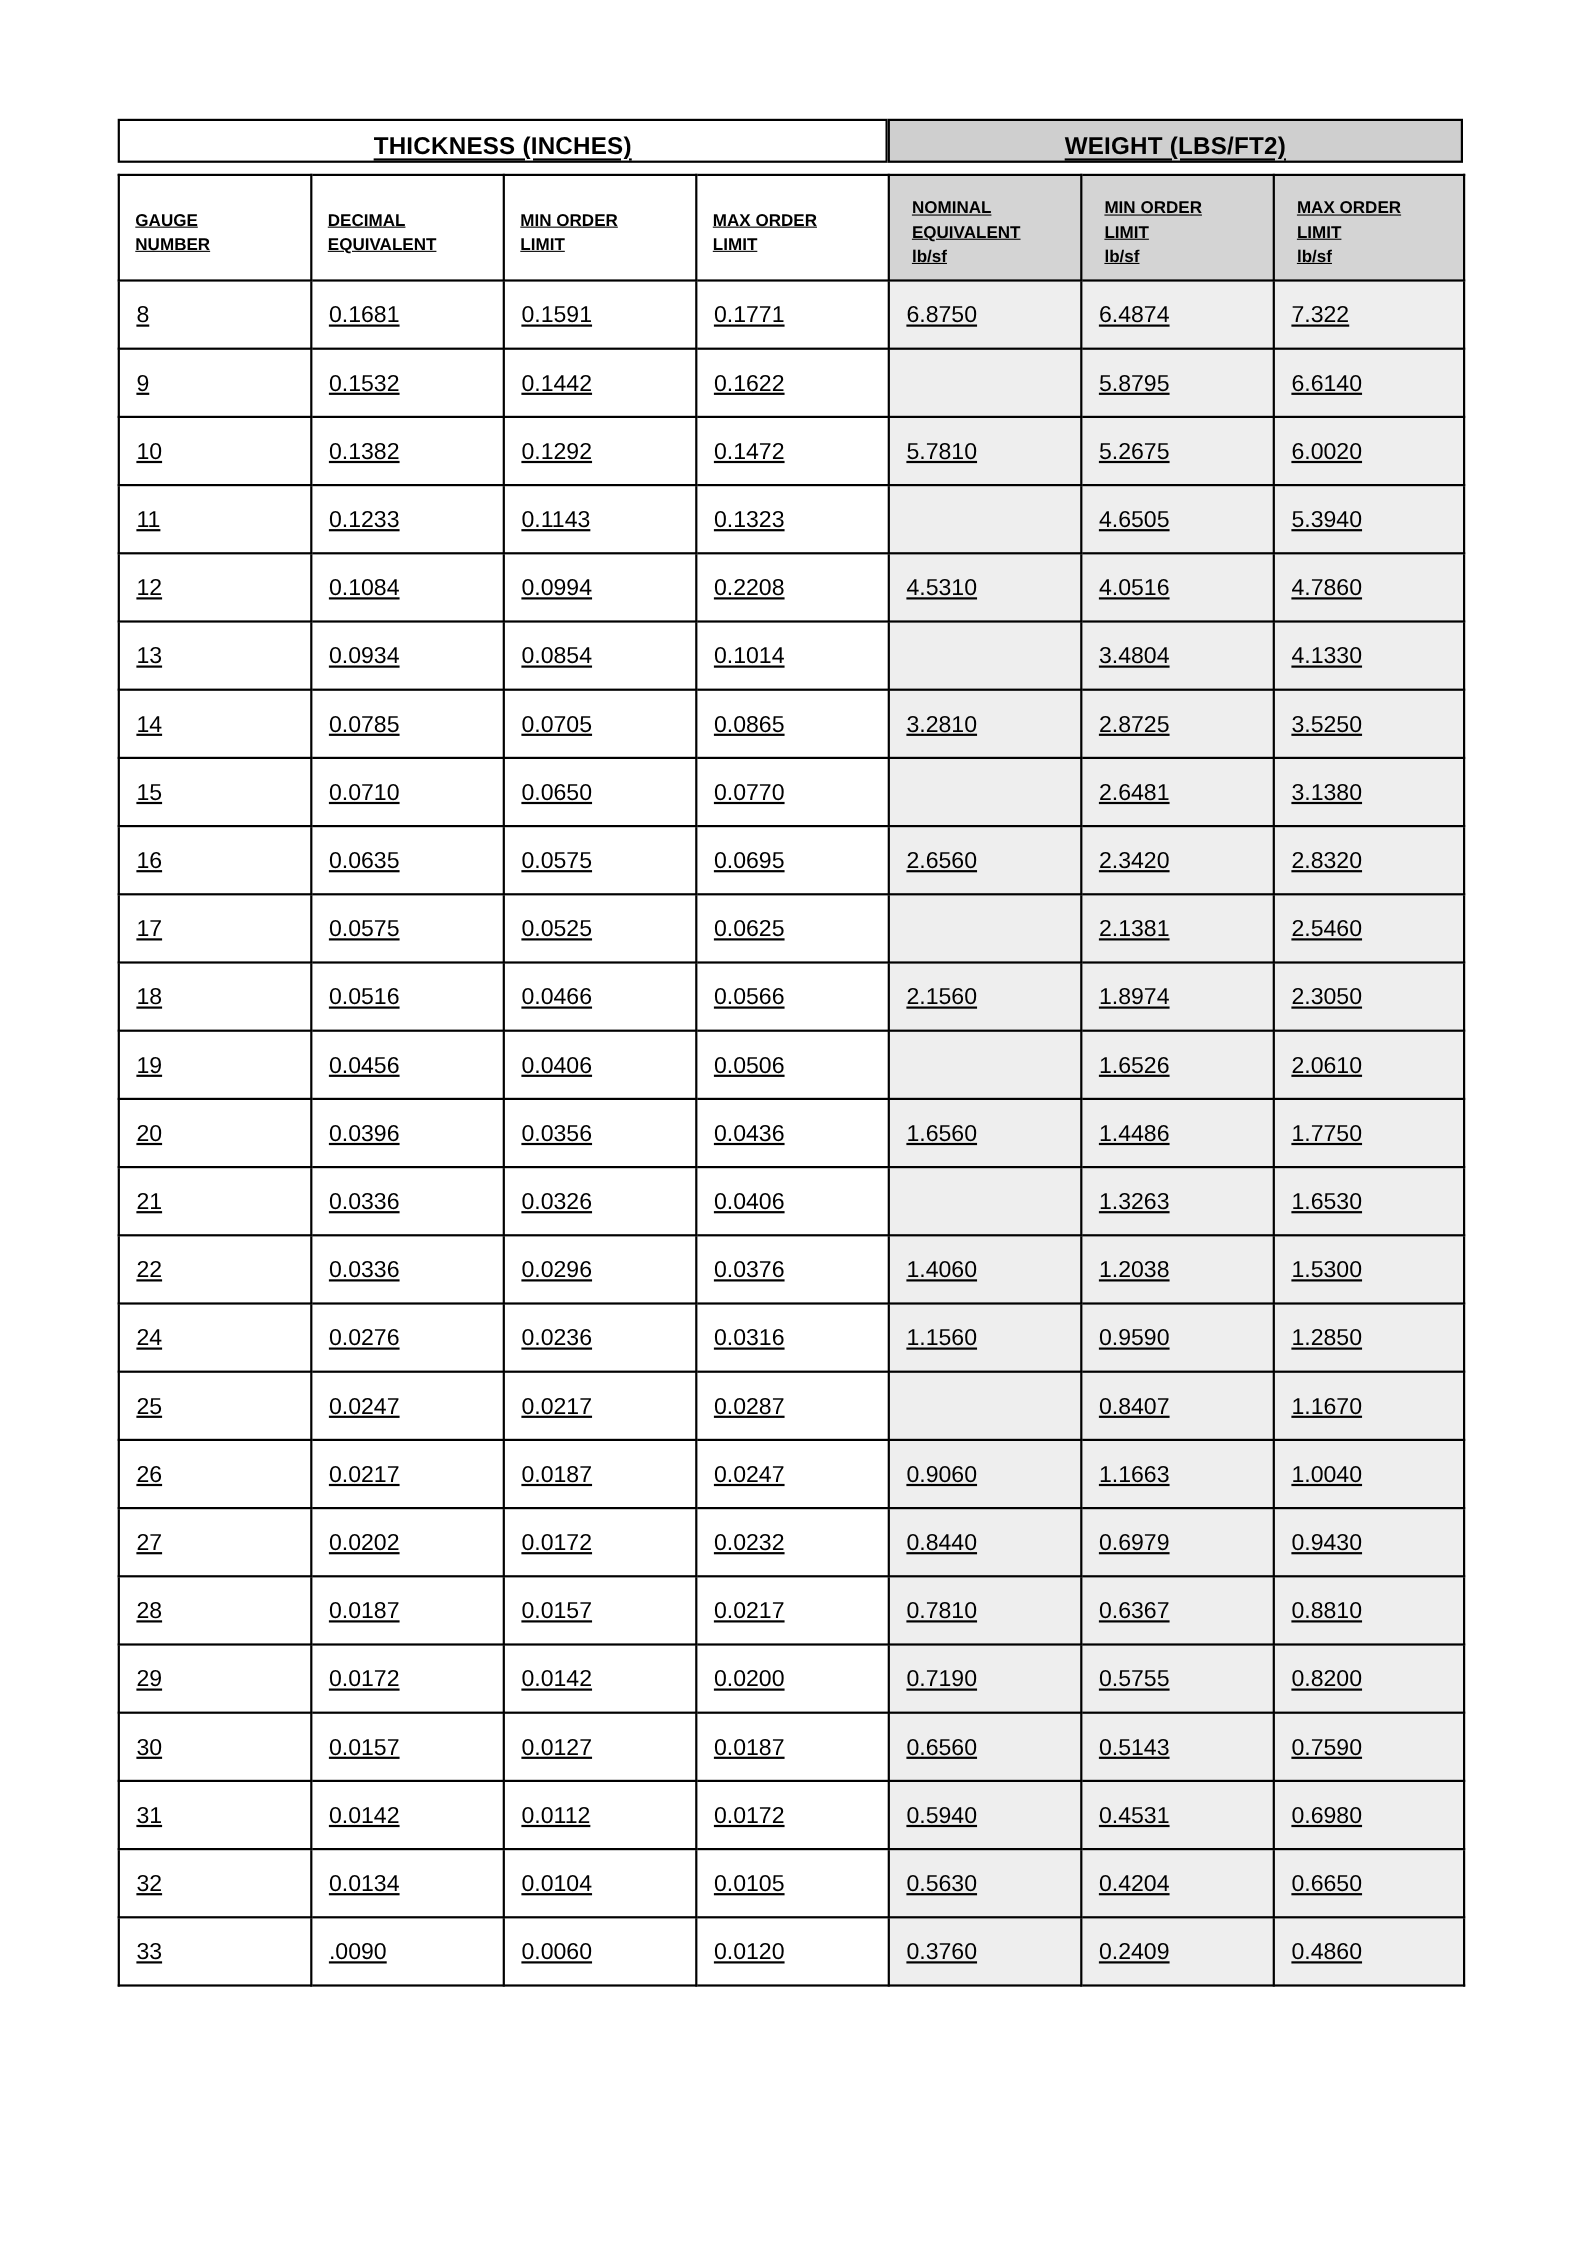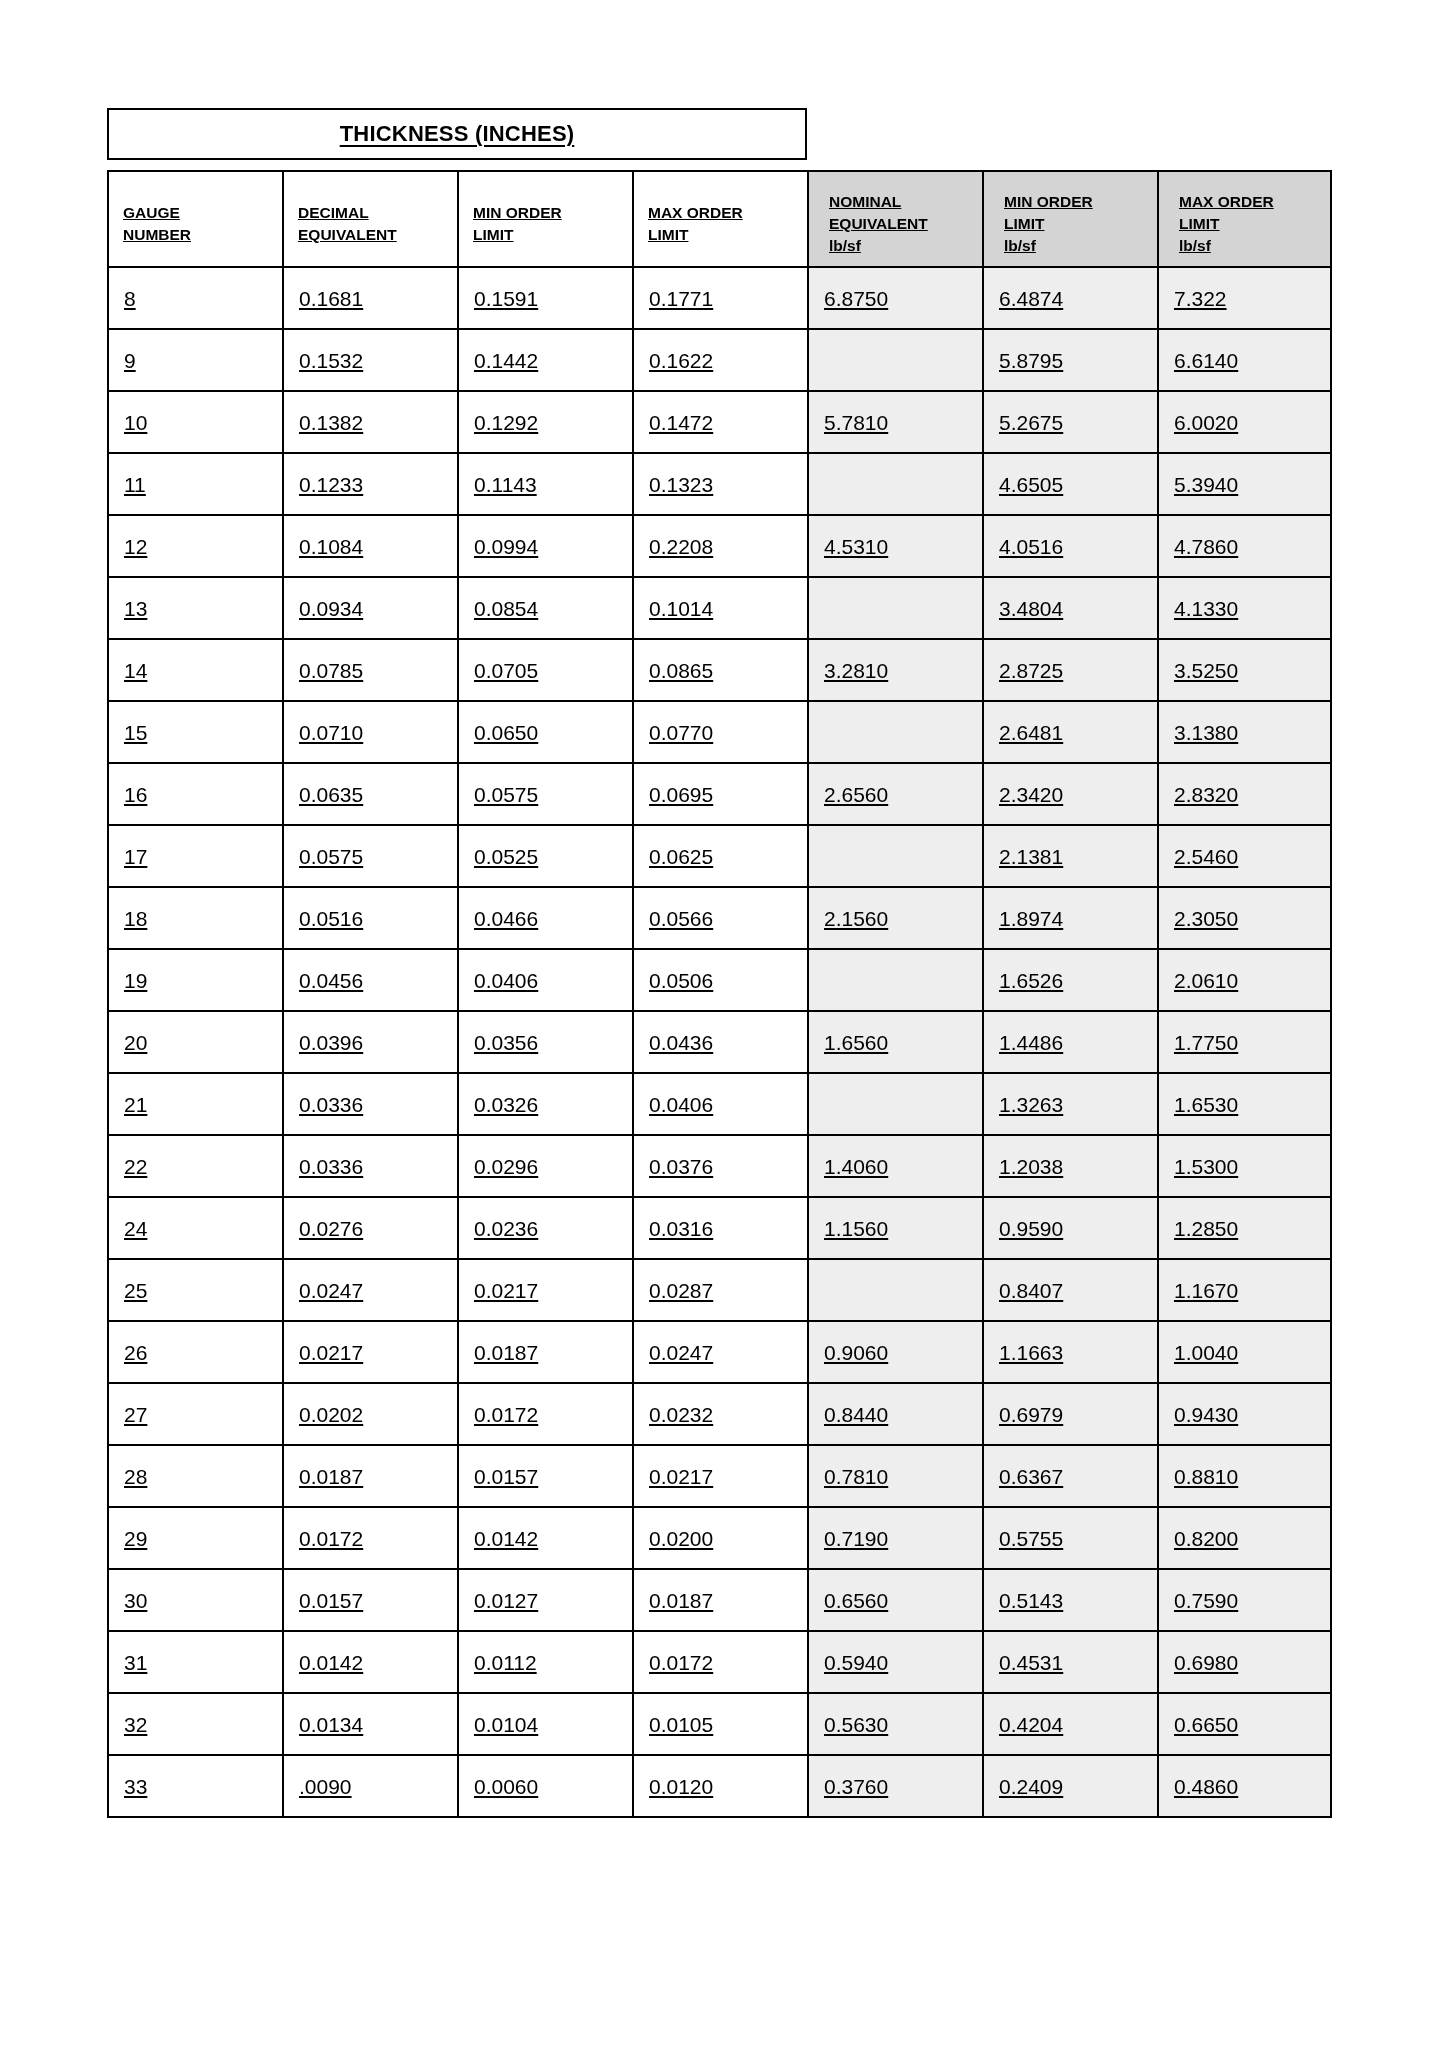--- a/index.html
+++ b/index.html
@@ -23,23 +23,23 @@
     padding: 108px 120px 0 107px;
   }
   
   .group-head {
     display: flex;
     width: 1223px;
     margin-bottom: 10px;
   }
   .group-cell {
     border: 2px solid #000000;
-    height: 52px;
+    height: 40px;
     display: flex;
-    align-items: center;
+    align-items: flex-end;
     justify-content: center;
     box-sizing: border-box;
   }
   .group-cell .glabel {
     font-size: 22px;
     font-weight: bold;
     letter-spacing: 0.2px;
     text-decoration: underline;
     text-underline-offset: 4px;
   }
@@ -104,20 +104,23 @@
   }
 </style>
 </head>
 <body>
 
 <div id="page">
 
   <div class="group-head">
     <div class="group-cell group-thickness">
       <span class="glabel">THICKNESS (INCHES)</span>
+    </div>
+    <div class="group-cell group-weight">
+      <span class="glabel">WEIGHT (LBS/FT2)</span>
     </div>
   </div>
 
   <table class="gauge-table">
     <colgroup>
       <col class="c0">
         <col class="c1">
         <col class="c2">
         <col class="c3">
       <col class="c4">

